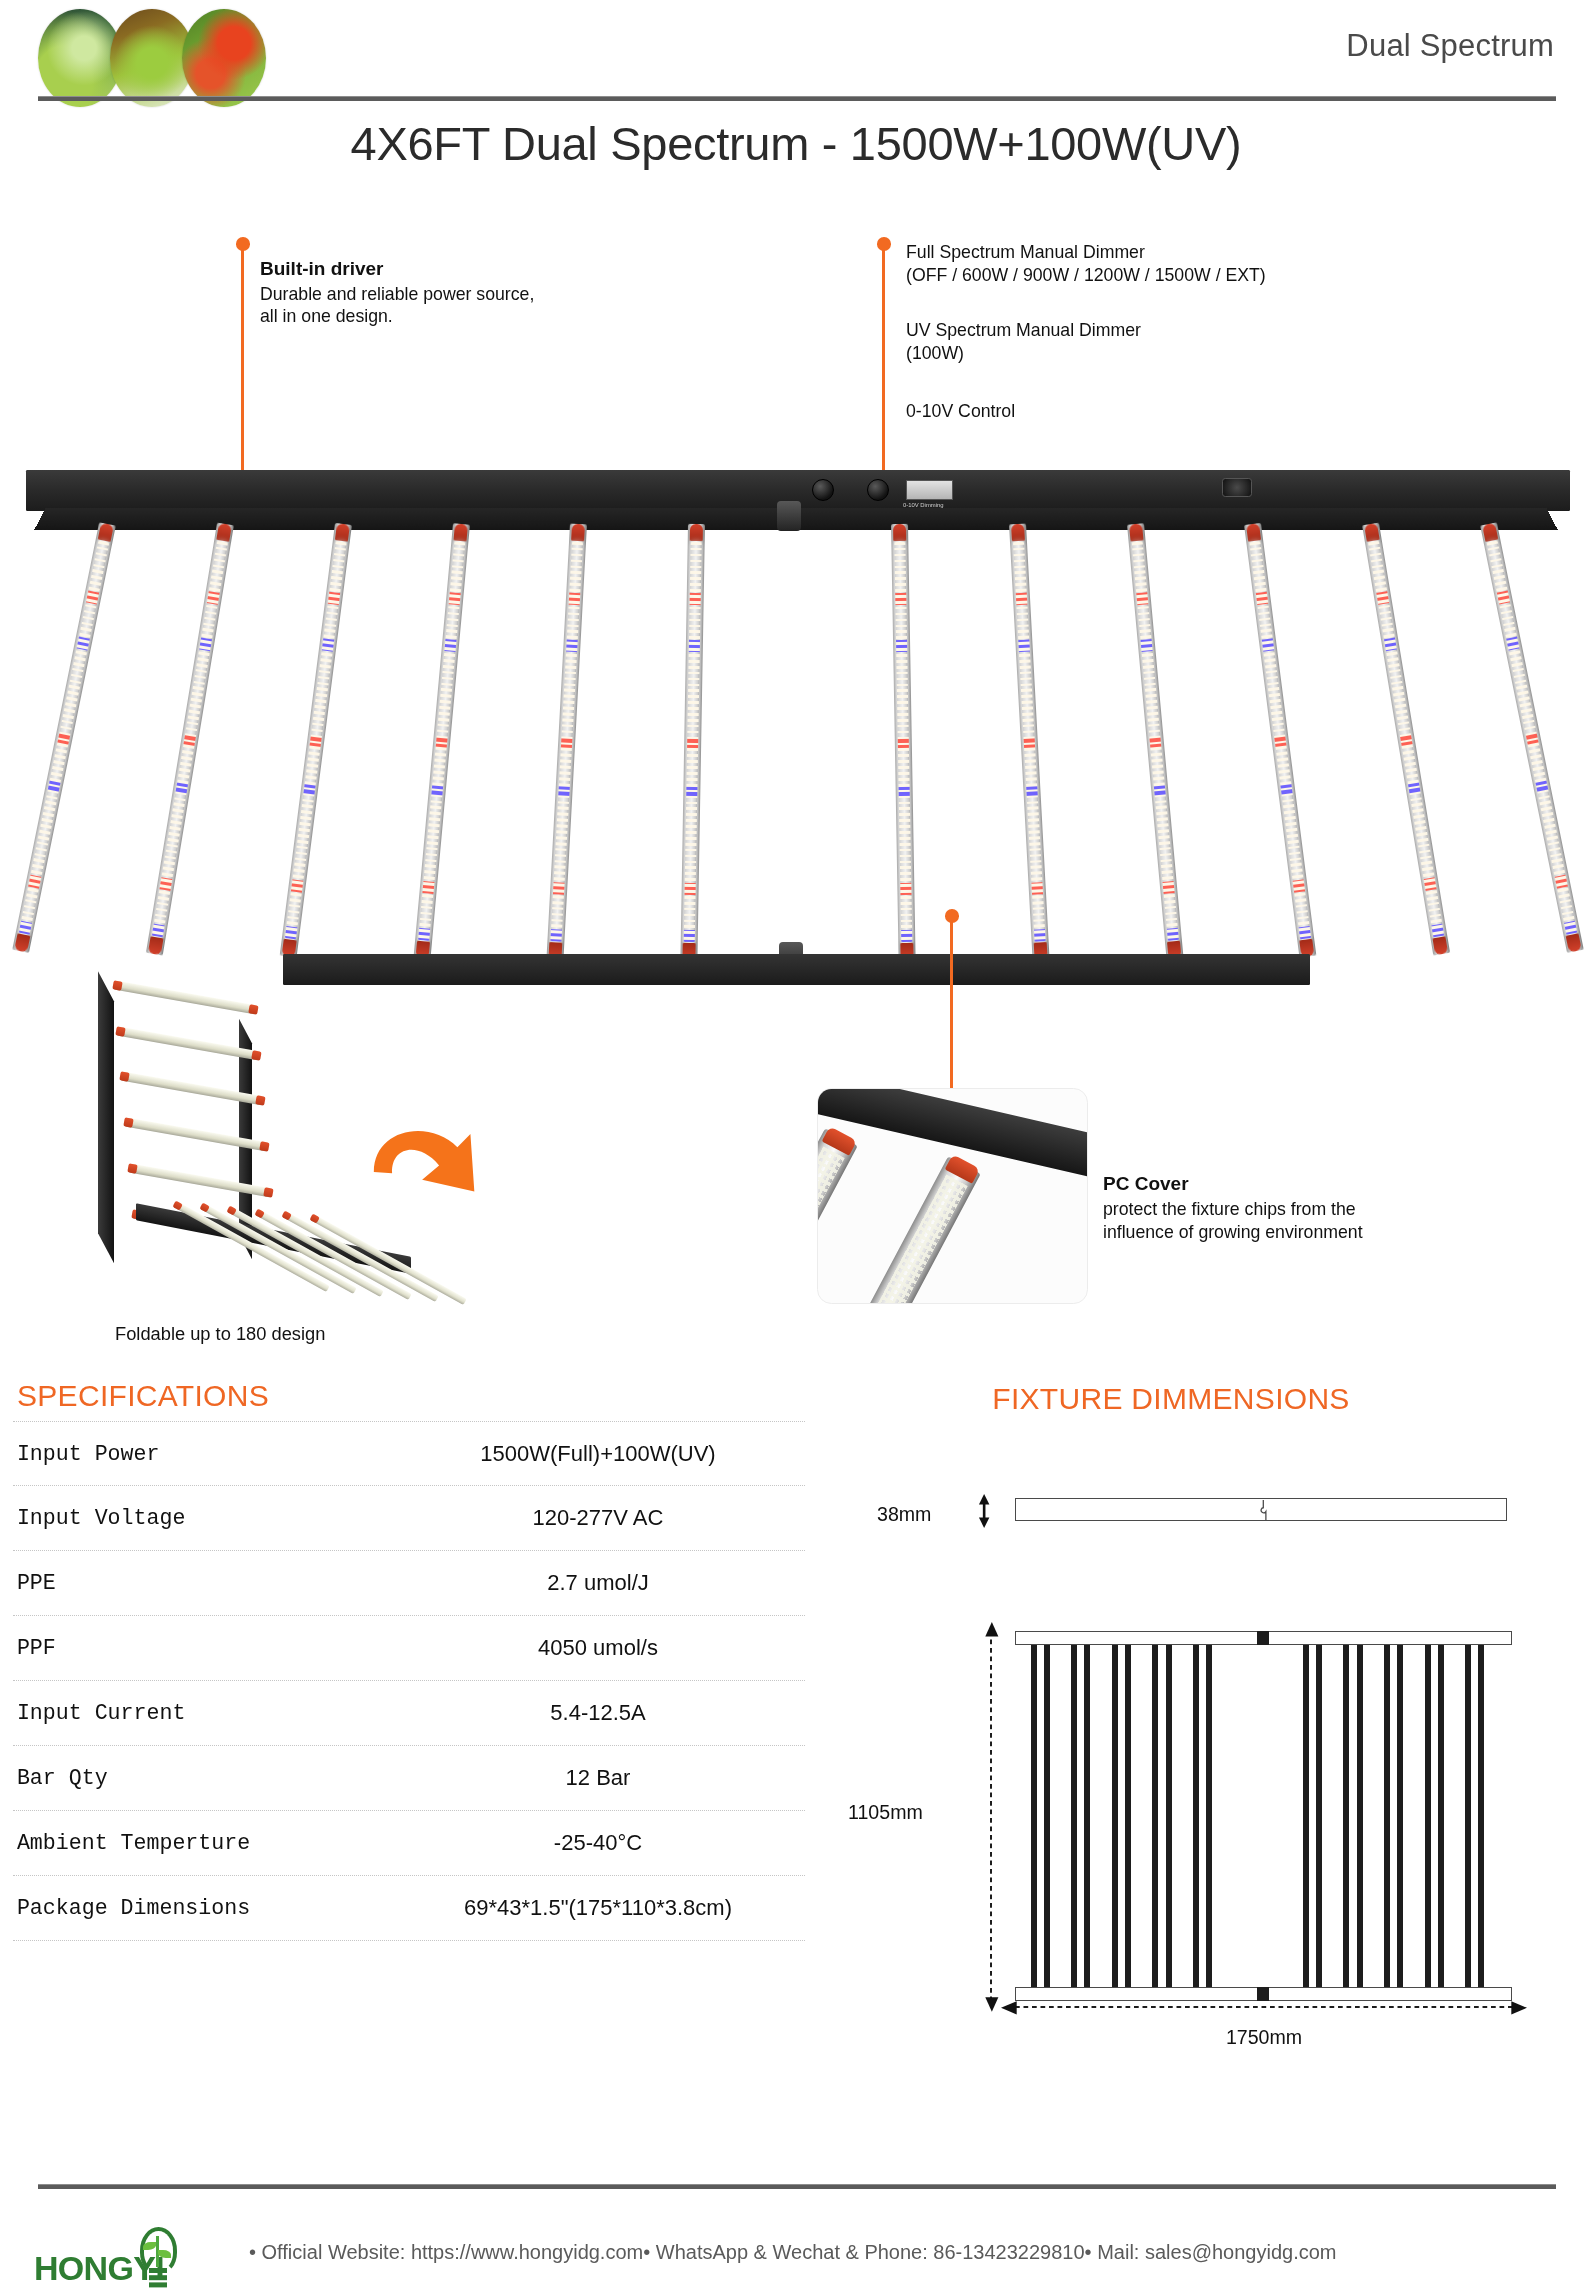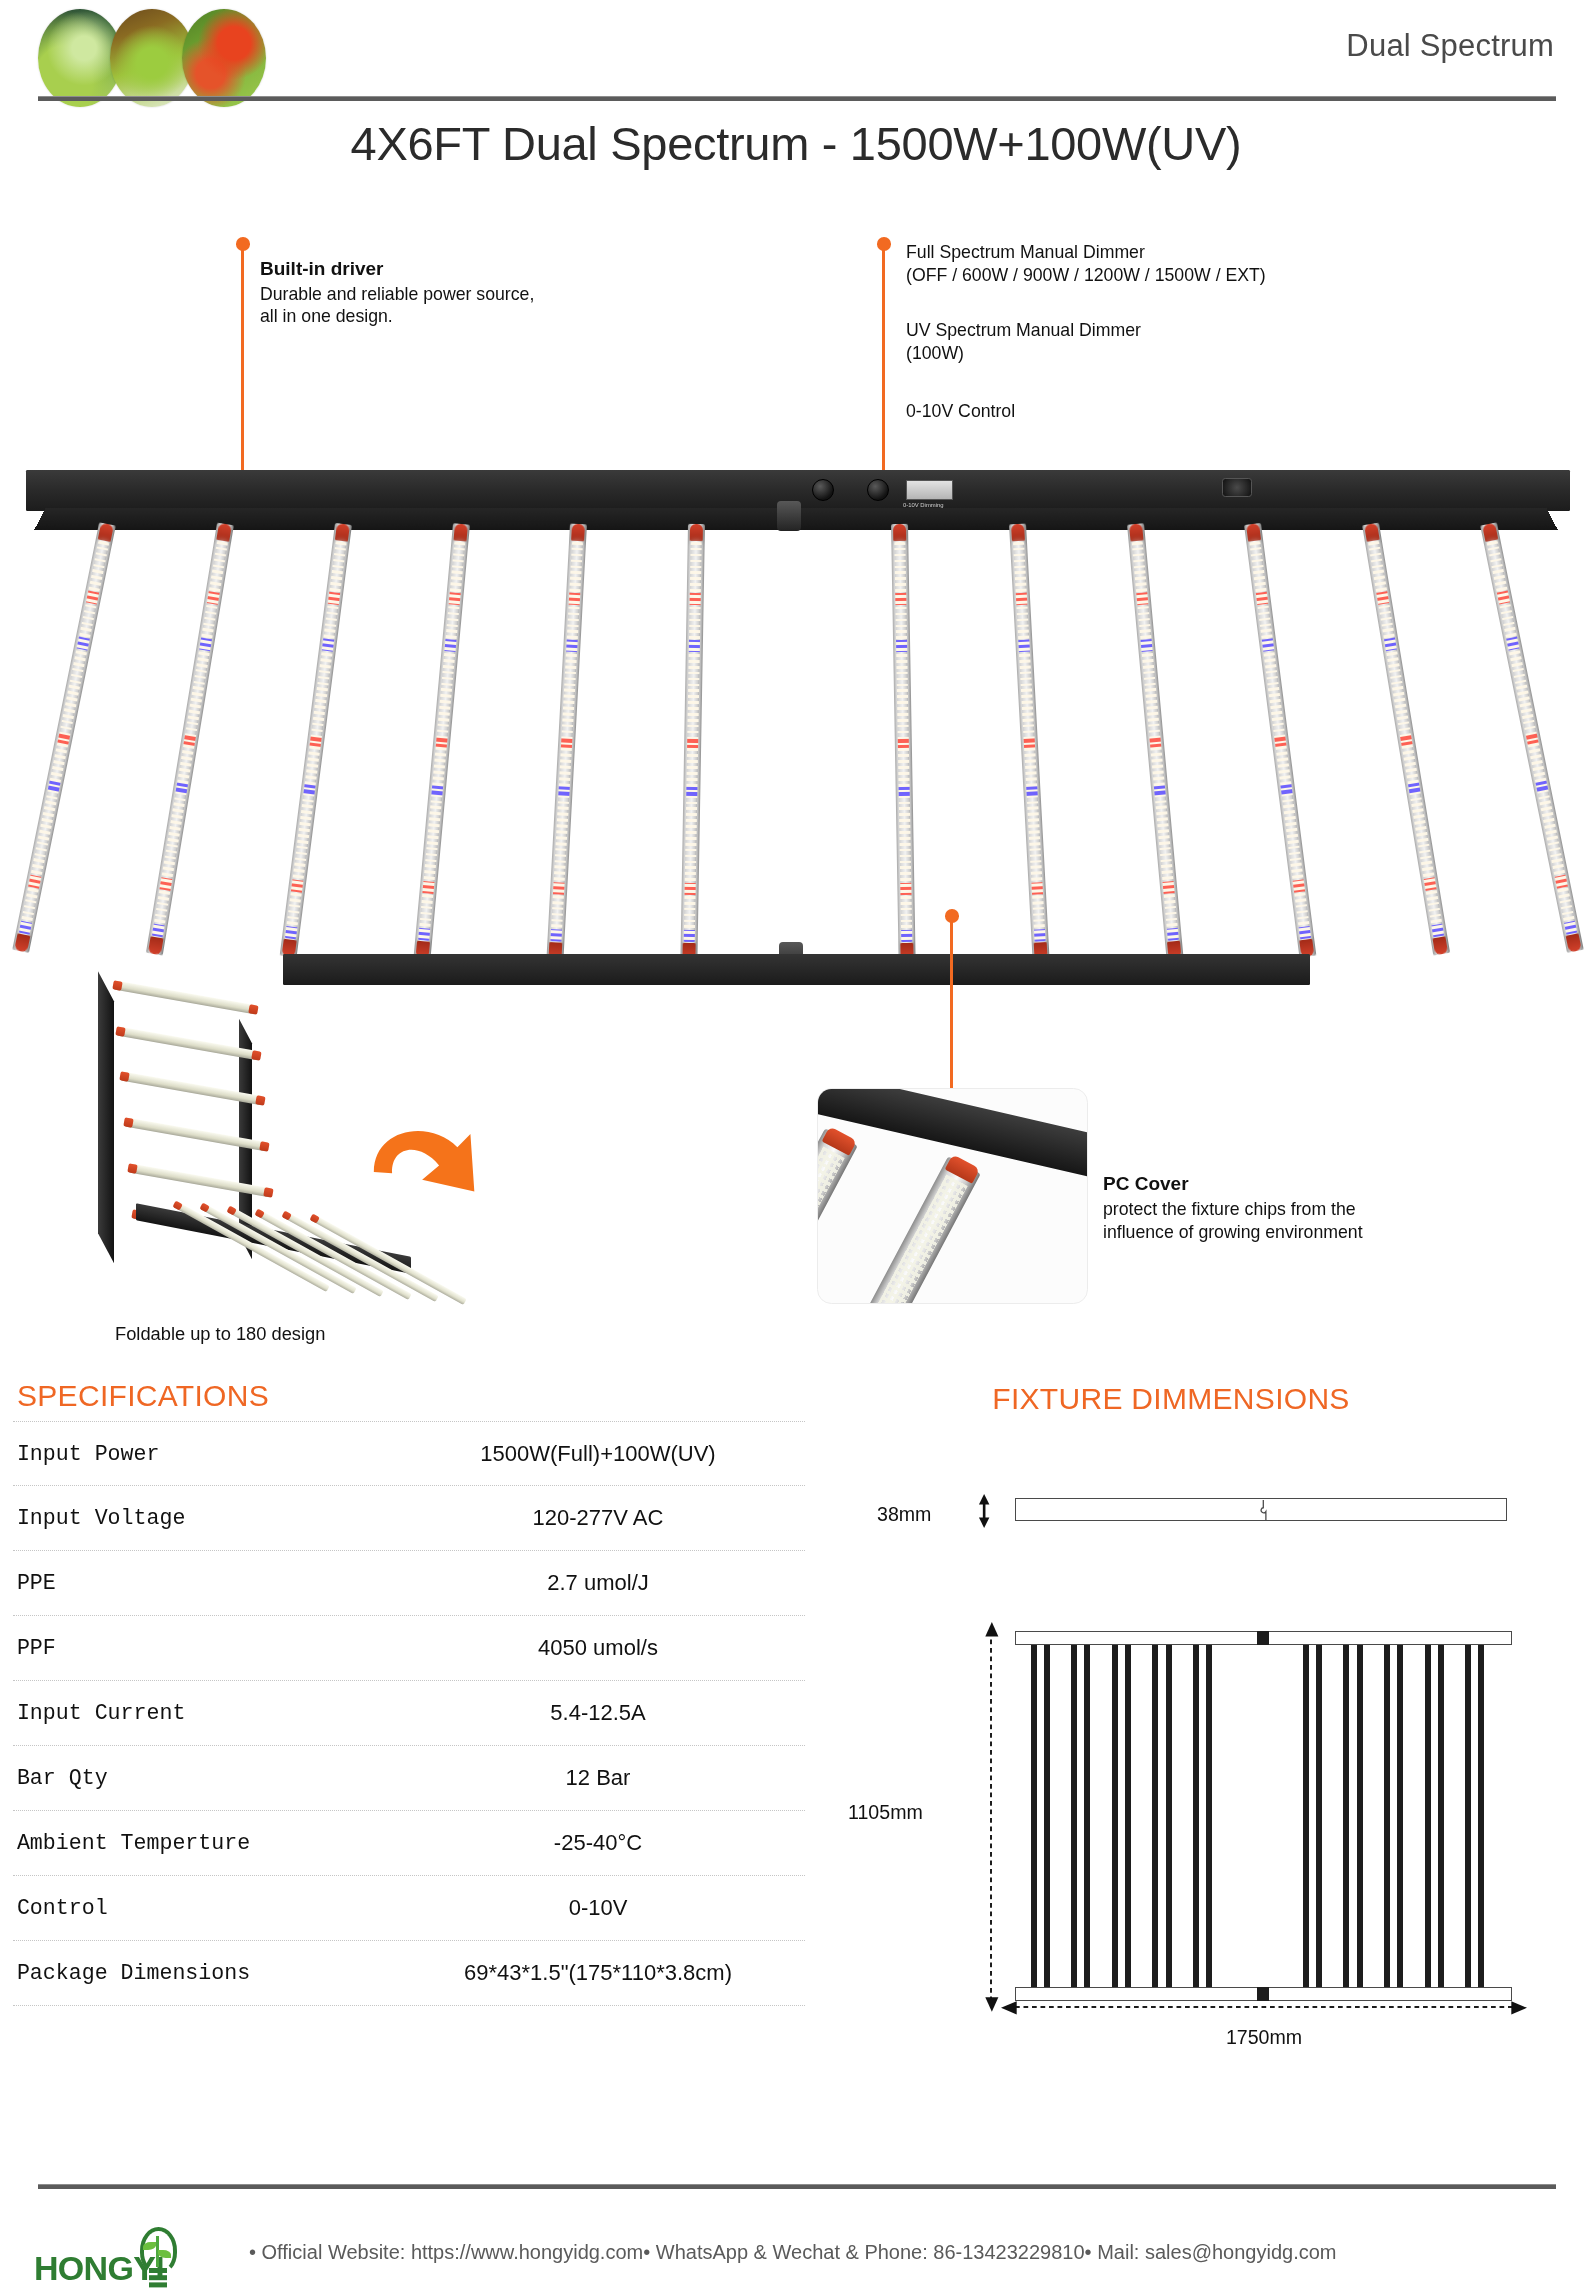--- a/index.html
+++ b/index.html
@@ -442,24 +442,20 @@
       <div class="spec-key">Input Current</div>
       <div class="spec-val">5.4-12.5A</div>
     </div>
     <div class="spec-row">
       <div class="spec-key">Bar Qty</div>
       <div class="spec-val">12 Bar</div>
     </div>
     <div class="spec-row">
       <div class="spec-key">Ambient Temperture</div>
       <div class="spec-val">-25-40°C</div>
-    </div>
-    <div class="spec-row">
-      <div class="spec-key">Control</div>
-      <div class="spec-val">0-10V</div>
     </div>
     <div class="spec-row">
       <div class="spec-key">Package Dimensions</div>
       <div class="spec-val">69*43*1.5"(175*110*3.8cm)</div>
     </div>
   </div>
 
   <div class="dim-head">FIXTURE DIMMENSIONS</div>
 
   <div class="dim-thickness-label">38mm</div>

